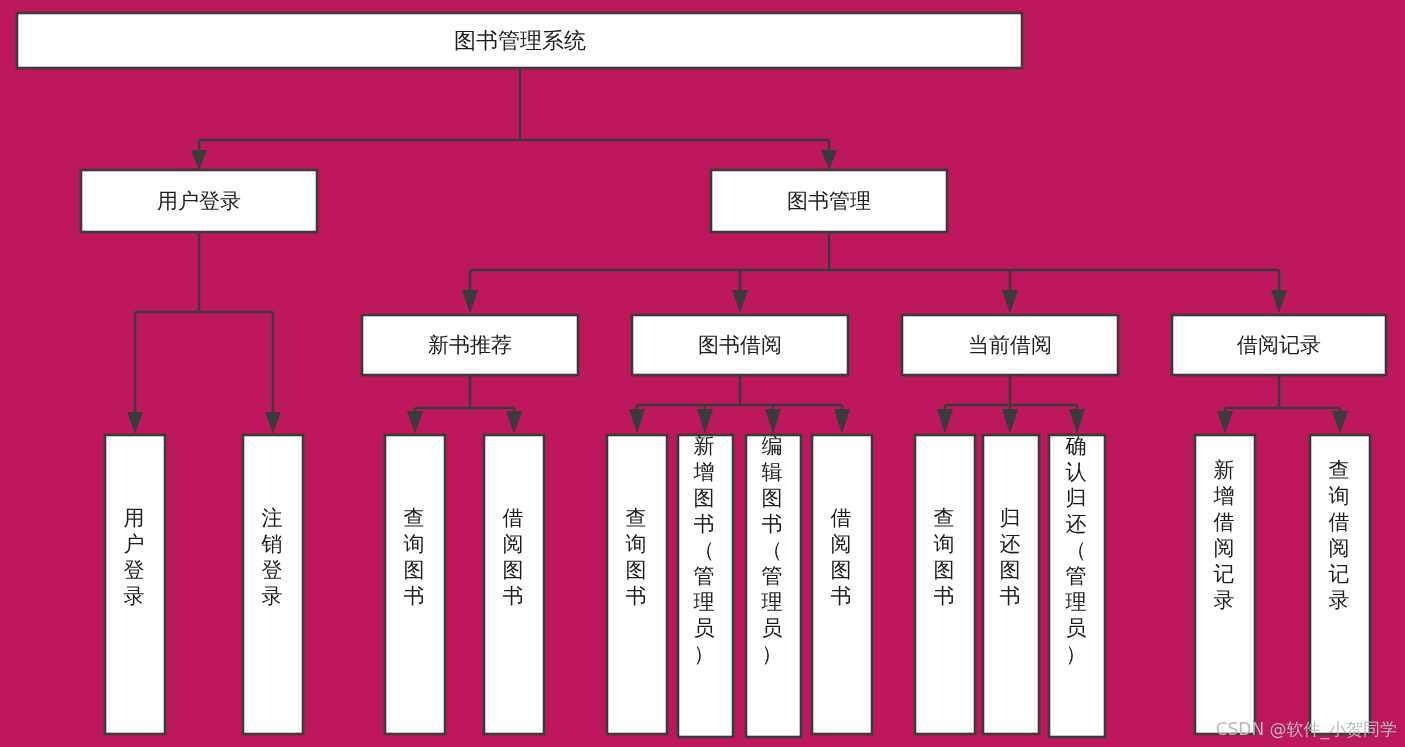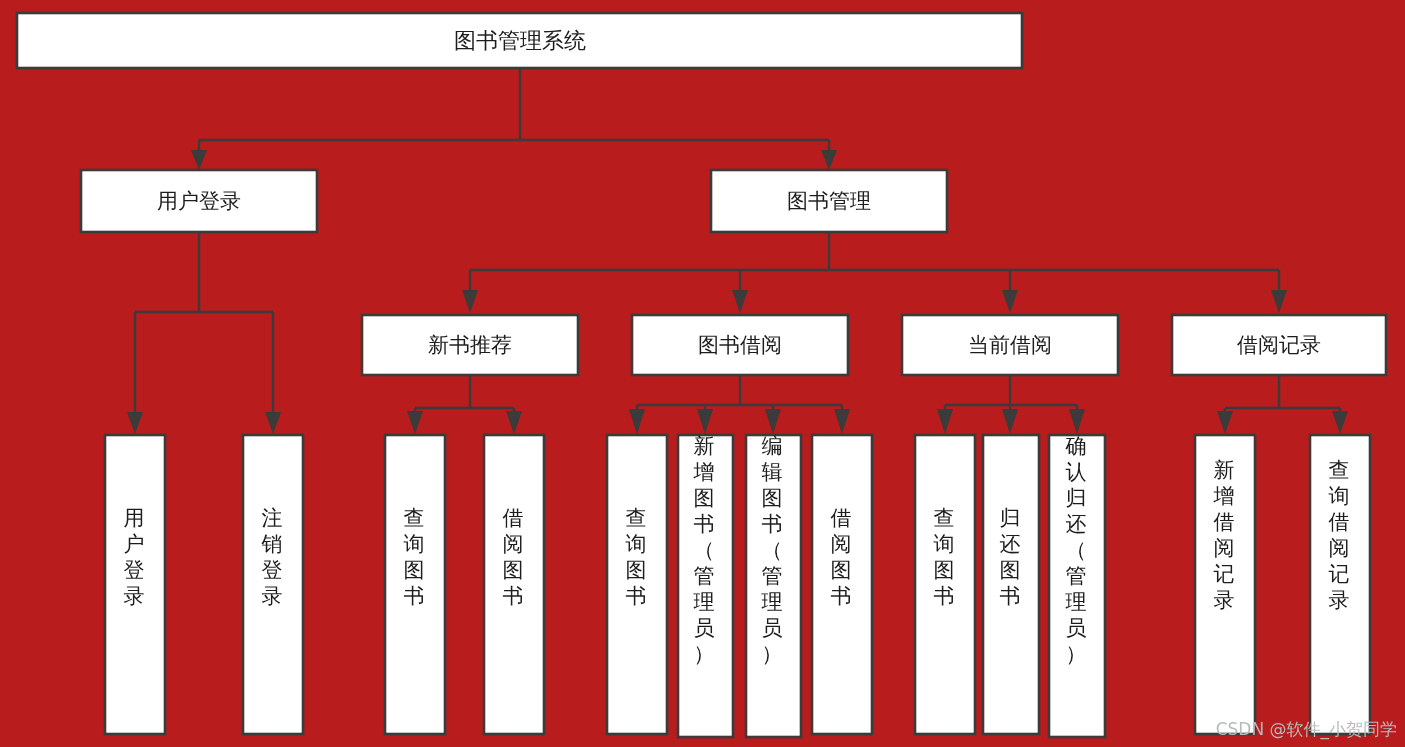--- a/index.html
+++ b/index.html
@@ -10,21 +10,21 @@
   body {
     width: 1405px;
     height: 747px;
     font-family: "DejaVu Sans", "Liberation Sans", sans-serif;
     overflow: hidden;
   }
   #diagram-root {
     position: relative;
     width: 1405px;
     height: 747px;
-    background: #b91c1c;
+    background: #be185d;
   }
   svg.flow {
     position: absolute;
     left: 0;
     top: 0;
     width: 1405px;
     height: 747px;
     display: block;
   }
   .node-box {

